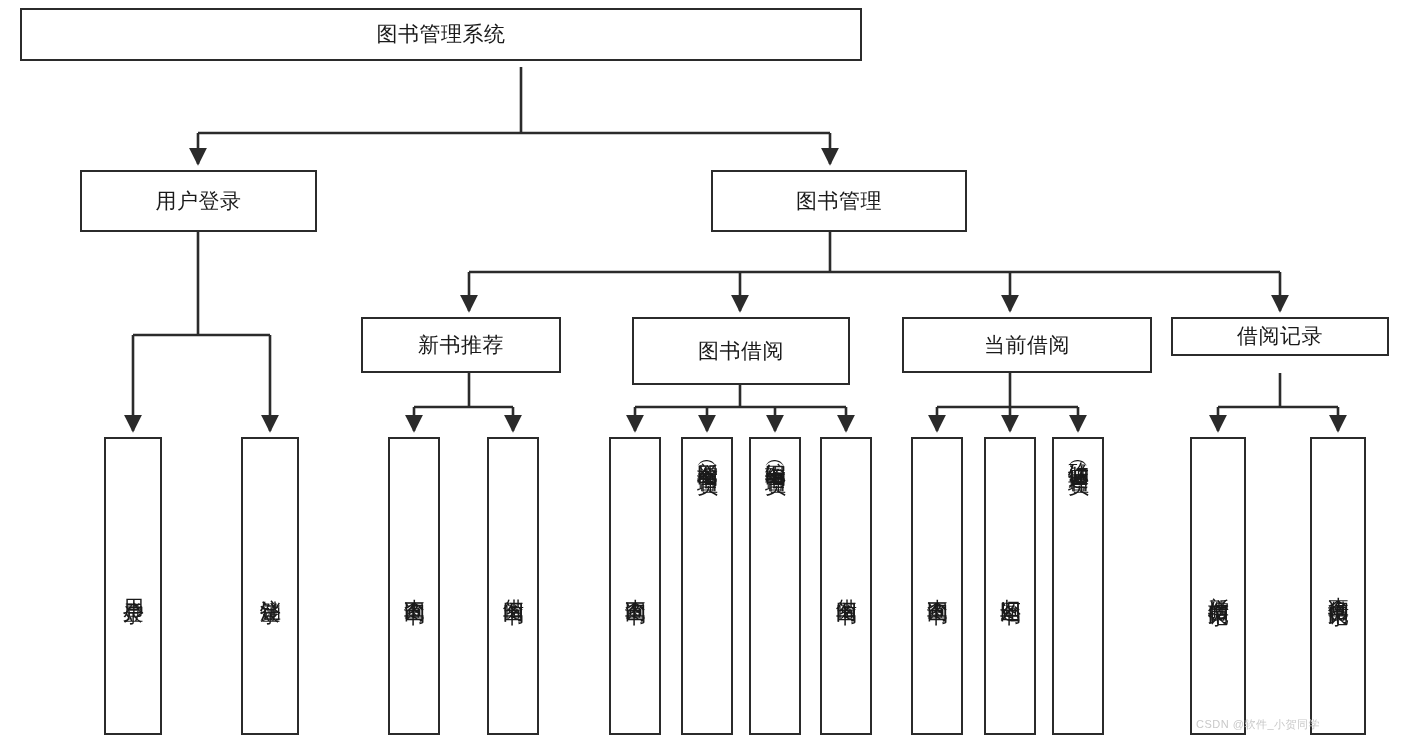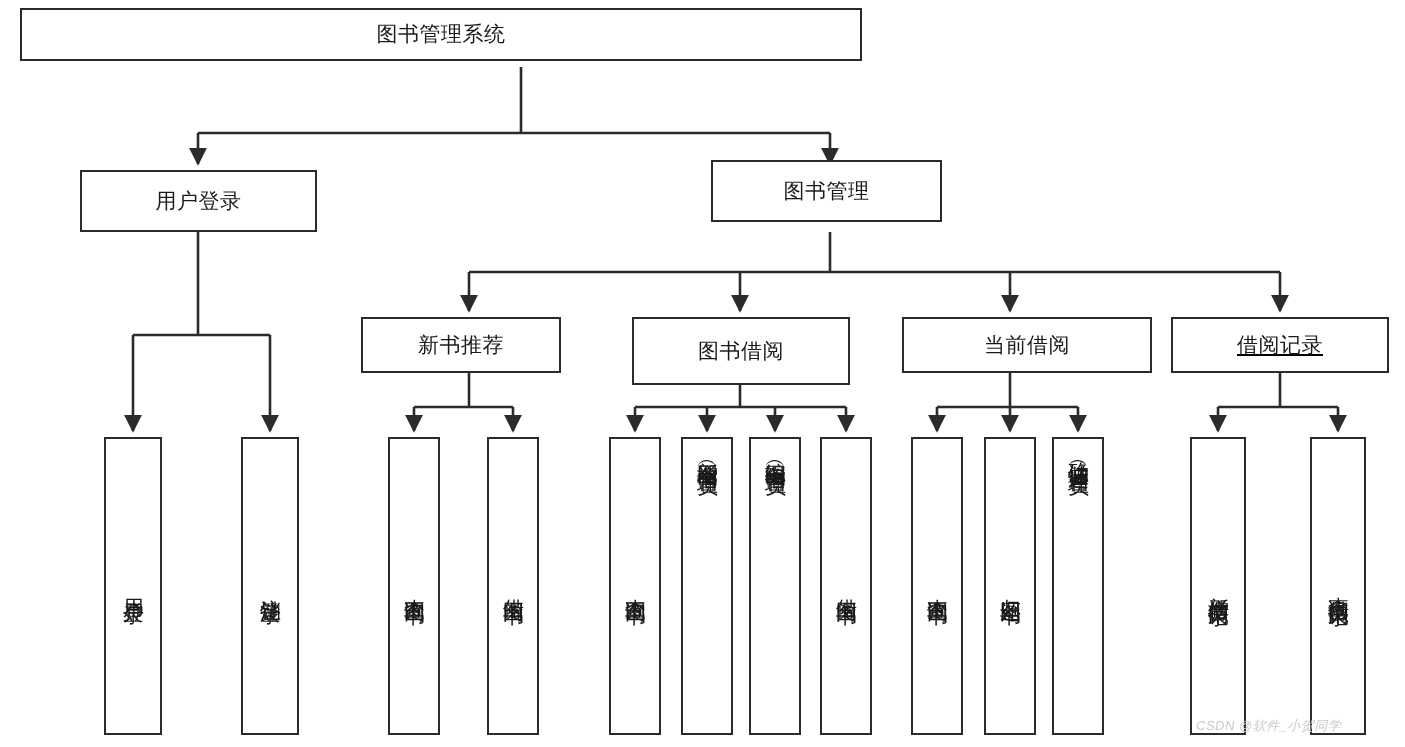--- a/index.html
+++ b/index.html
@@ -61,24 +61,23 @@
     white-space: nowrap;
     display: block;
   }
   .v-node.center-text {
     align-items: center;
     padding-top: 0;
   }
   .watermark {
     position: absolute;
     color: #c9c9c9;
-    font-size: 13px;
+    font-size: 11px;
     white-space: nowrap;
     letter-spacing: 0.5px;
-    font-style: italic;
   }
 </style>
 </head>
 <body>
 
 <div id="canvas">
 
   <svg id="wires" viewBox="0 0 1405 747" xmlns="http://www.w3.org/2000/svg">
     <defs>
       <marker id="arrow" viewBox="0 0 10 10" refX="9" refY="5" markerWidth="7" markerHeight="7" orient="auto-start-reverse">
@@ -130,34 +129,34 @@
     </g>
   </svg>
 
   <div class="node h-node" id="node-root" style="left: 20px; top: 0; width: 842px; height: 53px; margin-top: 8px;">
     <span class="node-label">图书管理系统</span>
   </div>
 
   <div class="node h-node" id="l1-0" style="left: 80px; top: 170px; width: 237px; height: 62px;">
     <span class="node-label">用户登录</span>
   </div>
-  <div class="node h-node" id="l1-1" style="left: 711px; top: 160px; width: 231px; height: 62px;">
+  <div class="node h-node" id="l1-1" style="left: 711px; top: 170px; width: 256px; height: 62px;">
     <span class="node-label">图书管理</span>
   </div>
 
   <div class="node h-node" id="l2-0" style="left: 361px; top: 317px; width: 200px; height: 56px;">
     <span class="node-label">新书推荐</span>
   </div>
   <div class="node h-node" id="l2-1" style="left: 632px; top: 317px; width: 218px; height: 68px;">
     <span class="node-label">图书借阅</span>
   </div>
   <div class="node h-node" id="l2-2" style="left: 902px; top: 317px; width: 250px; height: 56px;">
     <span class="node-label">当前借阅</span>
   </div>
-  <div class="node h-node" id="l2-3" style="left: 1171px; top: 317px; width: 218px; height: 56px; text-decoration: underline;">
+  <div class="node h-node" id="l2-3" style="left: 1171px; top: 317px; width: 218px; height: 39px;">
     <span class="node-label">借阅记录</span>
   </div>
 
   <div class="node v-node center-text" id="leaf-0" style="left: 104px; top: 437px; width: 58px; height: 298px;">
     <span class="node-label">用户登录</span>
   </div>
   <div class="node v-node center-text" id="leaf-1" style="left: 241px; top: 437px; width: 58px; height: 298px;">
     <span class="node-label">注销登录</span>
   </div>
   <div class="node v-node center-text" id="leaf-2" style="left: 388px; top: 437px; width: 52px; height: 298px;">

